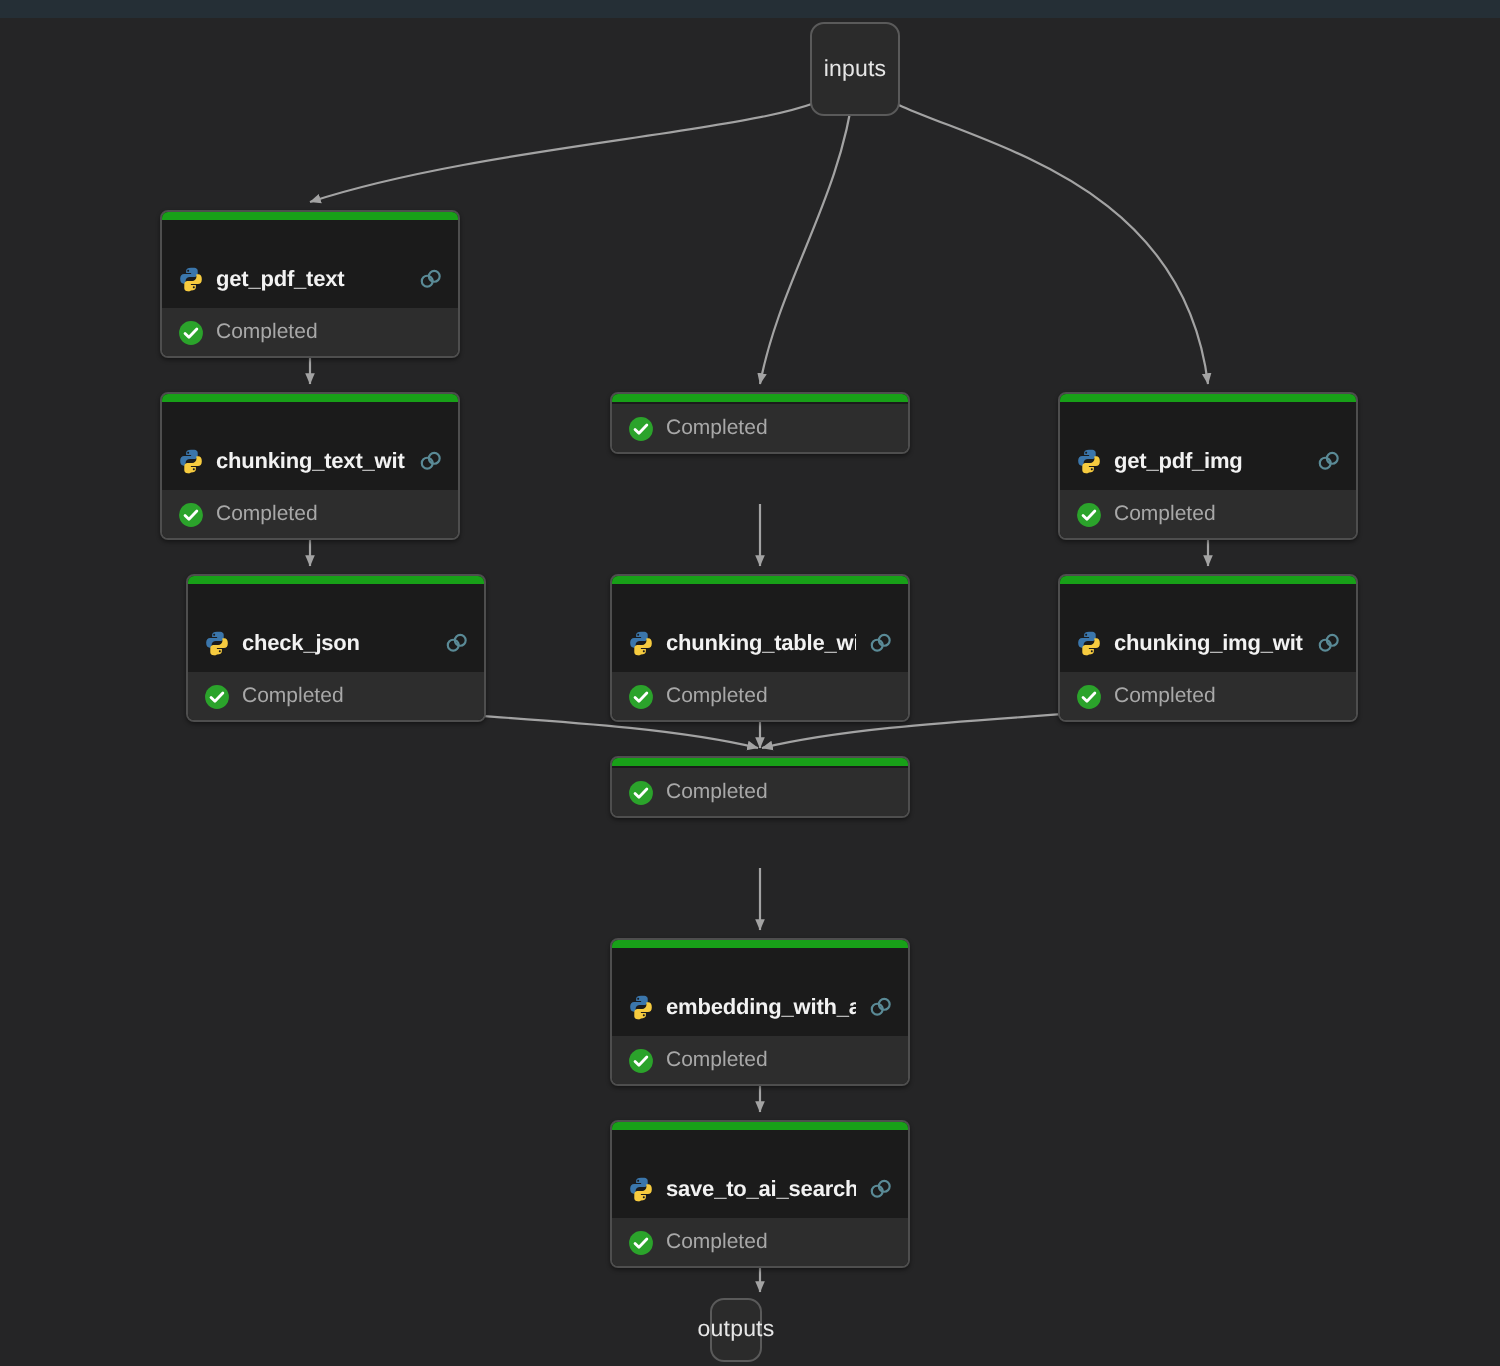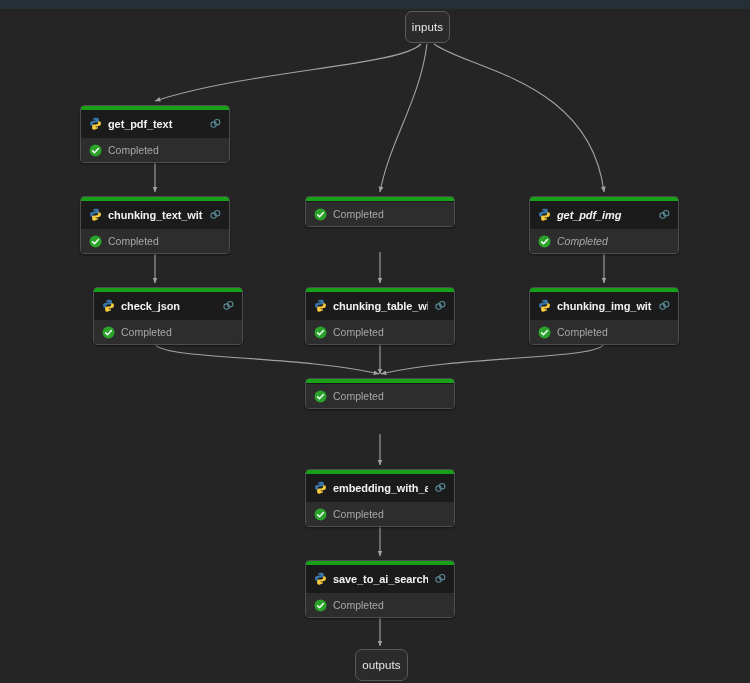--- a/index.html
+++ b/index.html
@@ -60,21 +60,21 @@
   }
   .node-top {
     height: 4px;
     background: #18a018;
     width: 100%;
   }
   .node-title {
     height: 27px;
     display: flex;
     align-items: center;
-    padding: 0 7px 0 8px;
+    padding: 16px 7px 0 8px;
     background: #1b1b1b;
     gap: 6px;
   }
   .node-title .label {
     flex: 1 1 auto;
     color: #f2f2f2;
     font-size: 11px;
     font-weight: bold;
     white-space: nowrap;
     overflow: hidden;
@@ -134,25 +134,25 @@
       <path d="M 604,343 C 604,360 460,355 381,374"></path>
 
       <path d="M 380,434 L 380,465"></path>
 
       <path d="M 380,525 L 380,556"></path>
 
       <path d="M 380,616 L 380,646"></path>
     </g>
   </svg>
 
-  <div class="pill" style="left:405px; top:11px; width:45px; height:32px;">
+  <div class="pill" style="left:405px; top:11px; width:45px; height:47px;">
     <span>inputs</span>
   </div>
 
-  <div class="pill" style="left:355px; top:649px; width:53px; height:32px;">
+  <div class="pill" style="left:355px; top:649px; width:26px; height:32px;">
     <span>outputs</span>
   </div>
 
   <div class="node" style="left:80px; top:105px;">
     <div class="node-top"></div>
     <div class="node-title">
       <svg class="py-icon" viewBox="0 0 24 24">
         <path d="M11.9 1.5c-2.6 0-4.4.9-4.4 2.9v2.1h4.6v.8H5.6C3.5 7.3 2 8.6 2 11.8c0 3.1 1.3 4.5 3.3 4.5h1.7v-2.5c0-2.2 1.9-3.6 3.9-3.6h4.3c1.8 0 3-1.4 3-3.1V4.4c0-1.7-1.4-2.6-3.1-2.8-.4-.1-1-.1-1.2-.1zm-2.5 1.9c.5 0 .9.4.9.9s-.4.9-.9.9-.9-.4-.9-.9.4-.9.9-.9z" fill="#3b76ab"></path>
         <path d="M12.1 22.5c2.6 0 4.4-.9 4.4-2.9v-2.1h-4.6v-.8h6.5c2.1 0 3.6-1.3 3.6-4.5 0-3.1-1.3-4.5-3.3-4.5h-1.7v2.5c0 2.2-1.9 3.6-3.9 3.6H8.8c-1.8 0-3 1.4-3 3.1v3.7c0 1.7 1.4 2.6 3.1 2.8.4.1 1 .1 1.2.1zm2.5-1.9c-.5 0-.9-.4-.9-.9s.4-.9.9-.9.9.4.9.9-.4.9-.9.9z" fill="#f6cb3f"></path>
       </svg>
@@ -241,21 +241,21 @@
     </div>
     <div class="node-status">
       <svg class="check-icon" viewBox="0 0 24 24">
         <circle cx="12" cy="12" r="11" fill="#2ba32b"></circle>
         <path d="M6.5 12.4l3.6 3.6 7.3-7.6" fill="none" stroke="#fff" stroke-width="2.6" stroke-linecap="round" stroke-linejoin="round"></path>
       </svg>
       <span class="stxt">Completed</span>
     </div>
   </div>
 
-  <div class="node" style="left:529px; top:196px;font-style:italic;">
+  <div class="node" style="left:529px; top:196px;">
     <div class="node-top"></div>
     <div class="node-title">
       <svg class="py-icon" viewBox="0 0 24 24">
         <path d="M11.9 1.5c-2.6 0-4.4.9-4.4 2.9v2.1h4.6v.8H5.6C3.5 7.3 2 8.6 2 11.8c0 3.1 1.3 4.5 3.3 4.5h1.7v-2.5c0-2.2 1.9-3.6 3.9-3.6h4.3c1.8 0 3-1.4 3-3.1V4.4c0-1.7-1.4-2.6-3.1-2.8-.4-.1-1-.1-1.2-.1zm-2.5 1.9c.5 0 .9.4.9.9s-.4.9-.9.9-.9-.4-.9-.9.4-.9.9-.9z" fill="#3b76ab"></path>
         <path d="M12.1 22.5c2.6 0 4.4-.9 4.4-2.9v-2.1h-4.6v-.8h6.5c2.1 0 3.6-1.3 3.6-4.5 0-3.1-1.3-4.5-3.3-4.5h-1.7v2.5c0 2.2-1.9 3.6-3.9 3.6H8.8c-1.8 0-3 1.4-3 3.1v3.7c0 1.7 1.4 2.6 3.1 2.8.4.1 1 .1 1.2.1zm2.5-1.9c-.5 0-.9-.4-.9-.9s.4-.9.9-.9.9.4.9.9-.4.9-.9.9z" fill="#f6cb3f"></path>
       </svg>
       <span class="label">get_pdf_img</span>
       <svg class="link-icon" viewBox="0 0 24 24" fill="none" stroke="#5a8a96" stroke-width="2">
         <circle cx="8.5" cy="14" r="5"></circle>
           <circle cx="15" cy="9.5" r="5"></circle>

